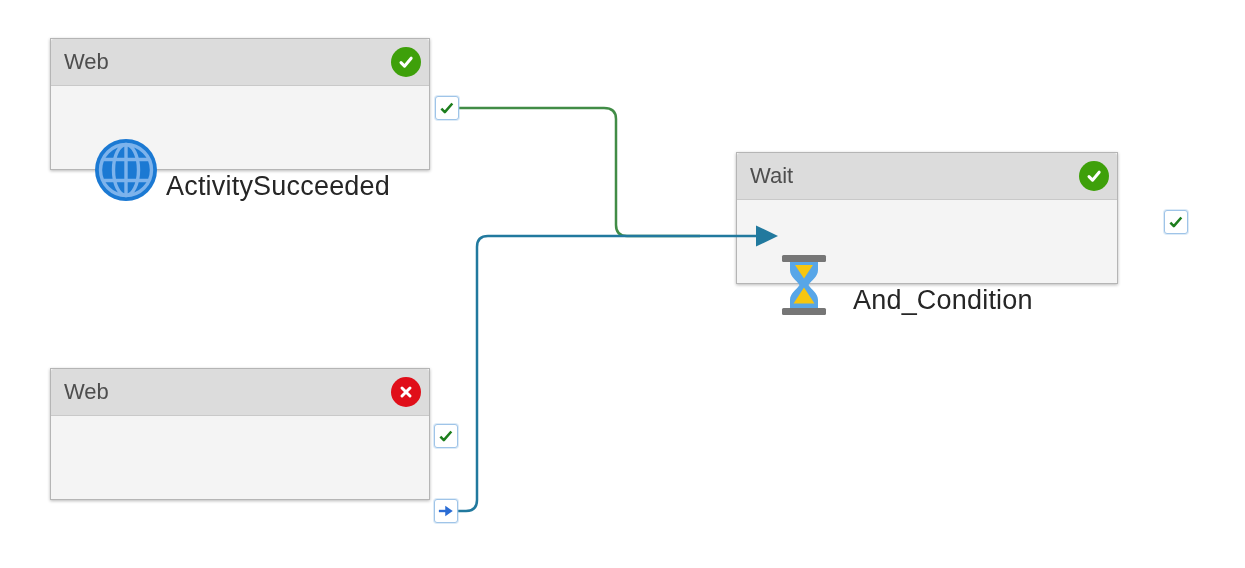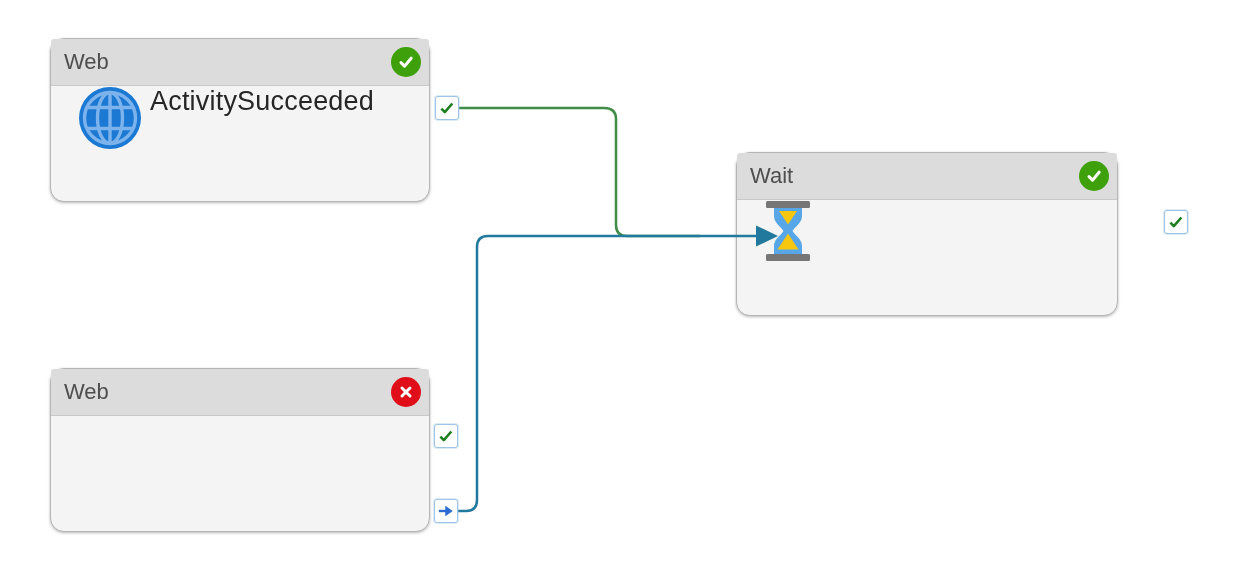--- a/index.html
+++ b/index.html
@@ -12,24 +12,24 @@
     position: relative;
     width: 1245px;
     height: 568px;
     background: #ffffff;
     overflow: hidden;
   }
   
   .node {
     position: absolute;
     width: 380px;
-    height: 164px;
+    height: 132px;
     background: #f4f4f4;
     border: 1px solid #b5b5b5;
-    border-radius: 14px;
+    border-radius: 0;
     box-shadow: 0 1px 3px rgba(0,0,0,0.28);
     box-sizing: border-box;
   }
   .node-header {
     position: relative;
     height: 47px;
     background: #dcdcdc;
     border-bottom: 1px solid #c9c9c9;
     border-radius: 3px 3px 0 0;
     display: flex;
@@ -51,23 +51,23 @@
     border-radius: 50%;
     display: flex;
     align-items: center;
     justify-content: center;
   }
   .badge-success { background: #3ea00a; }
   .badge-failure { background: #e00e19; }
   .badge svg { width: 20px; height: 20px; display: block; }
   .node-body {
     display: flex;
-    align-items: flex-start;
+    align-items: flex-end;
     height: 116px;
-    padding-left: 27px;
+    padding-left: 43px;
     box-sizing: border-box;
   }
   .node-icon { display: block; flex: 0 0 auto; }
   .icon-globe { width: 64px; height: 64px; margin-right: 8px; }
   .icon-hourglass { width: 46px; height: 62px; margin-right: 26px; margin-left: 1px; }
   .node-name {
     font-size: 27px;
     color: #262626;
     letter-spacing: 0.2px;
     white-space: nowrap;
@@ -146,20 +146,21 @@
       </span>
     </div>
     <div class="node-body">
       <svg class="node-icon icon-hourglass" viewBox="0 0 46 62">
         <path d="M9 8 h28 v8 c0 7 -6.5 10 -9.5 15 c3 5 9.5 8 9.5 15 v8 h-28 v-8 c0 -7 6.5 -10 9.5 -15 c-3 -5 -9.5 -8 -9.5 -15 z" fill="#57a6e8"></path>
         <path d="M14 11 h18 l-9 13.5 z" fill="#f7c60f"></path>
         <path d="M23 33.5 l10.5 16 h-21 z" fill="#f7c60f"></path>
         <rect x="1" y="1" width="44" height="7" rx="1.5" fill="#767676"></rect>
         <rect x="1" y="54" width="44" height="7" rx="1.5" fill="#767676"></rect>
       </svg>
+      <span class="node-name">And_Condition</span>
     </div>
   </div>
 
   <svg id="connector-layer">
     <path d="M459 108 H604 Q616 108 616 119 V225 Q616 236 627 236 H700" fill="none" stroke="#418c46" stroke-width="2.5"></path>
     <g>
       <path d="M458 511 H466 Q477 511 477 500 V247 Q477 236 488 236 H757" fill="none" stroke="#21799e" stroke-width="2.5"></path>
       <polygon points="756,225.5 778,236 756,246.5" fill="#21799e"></polygon>
     </g>
   </svg>

